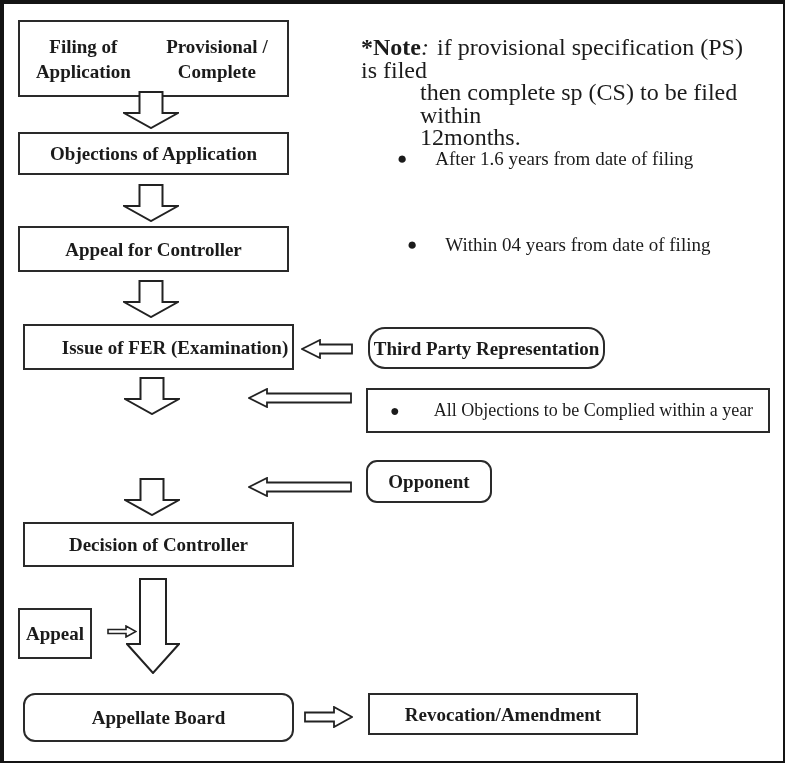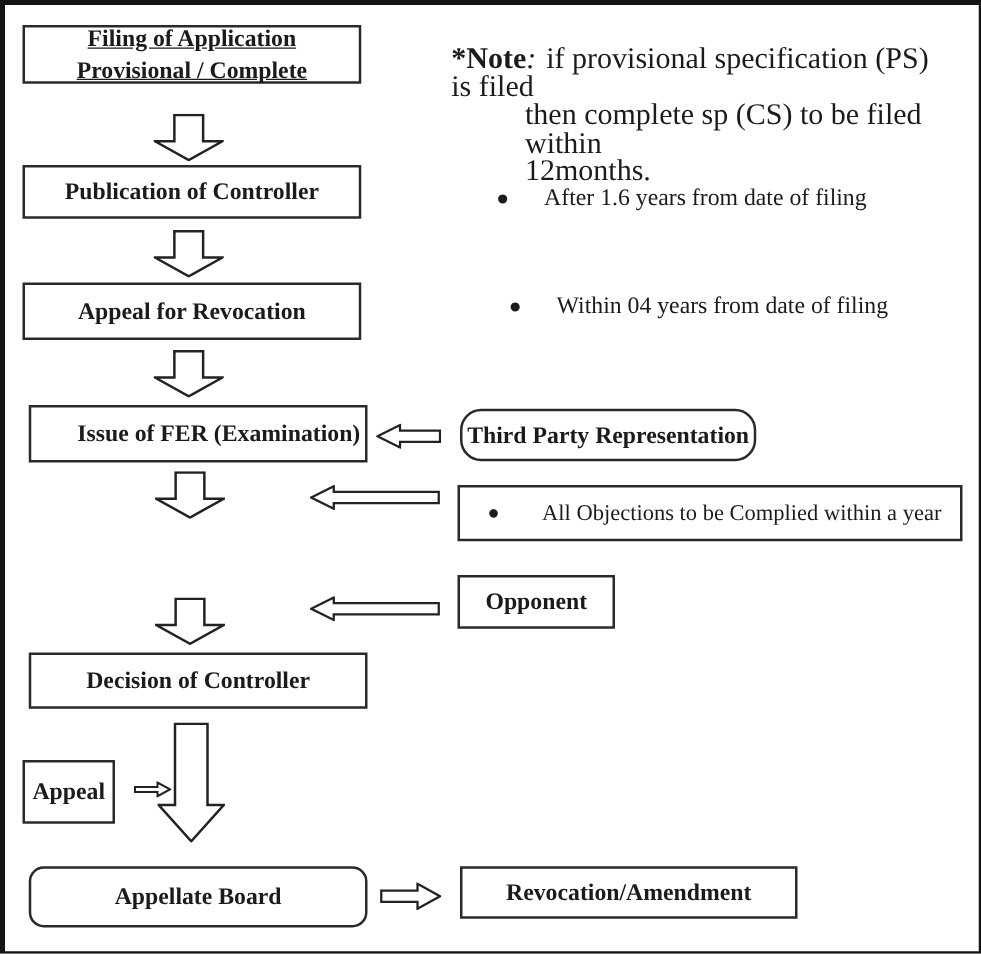--- a/index.html
+++ b/index.html
@@ -18,33 +18,33 @@
   .arr svg{display:block;}
   .note{position:absolute;left:361px;top:36px;width:395px;font-size:24px;line-height:22.5px;}
   .note .indent{margin-left:59px;}
   .note b{font-weight:bold;}
   .note i{font-style:italic;margin-right:8px;}
   .bullet-row{position:absolute;display:flex;align-items:center;font-size:19px;}
   .bullet-row .dot{font-size:17px;margin-right:28px;}
   #b1{left:397px;top:148px;}
   #b2{left:407px;top:234px;}
   
-  #box-filing{left:18px;top:20px;width:271px;height:47px;flex-direction:column;text-decoration:underline;}
+  #box-filing{left:18px;top:20px;width:271px;height:77px;flex-direction:row;}
   #box-publication{left:18px;top:132px;width:271px;height:43px;}
   #box-appeal-exam{left:18px;top:226px;width:271px;height:46px;}
   #box-fer{left:23px;top:324px;width:271px;height:46px;padding-left:33px;}
   #box-grant{left:23px;top:419px;width:271px;height:53px;}
   #box-decision{left:23px;top:522px;width:271px;height:45px;}
   #box-appeal{left:18px;top:608px;width:74px;height:51px;}
   #box-appellate{left:23px;top:693px;width:271px;height:49px;border-radius:12px;}
   
   #box-third-party{left:368px;top:327px;width:237px;height:42px;border-radius:17px;}
   #box-objections{left:366px;top:388px;width:404px;height:45px;font-weight:normal;font-size:18px;justify-content:flex-start;}
   #box-objections .dot{margin-left:22px;margin-right:34px;font-size:16px;}
-  #box-opponent{left:366px;top:460px;width:126px;height:43px;}
+  #box-opponent{left:366px;top:460px;width:126px;height:43px;border-radius:11px;}
   #box-revocation{left:368px;top:693px;width:270px;height:42px;}
   
   #a1{left:123px;top:91px;}
   #a2{left:123px;top:184px;}
   #a3{left:123px;top:280px;}
   #a4{left:124px;top:377px;}
   #a5{left:124px;top:478px;}
   #abig{left:126px;top:578px;}
   #la1{left:301px;top:339px;}
   #la2{left:248px;top:388px;}
@@ -56,24 +56,24 @@
 <body>
 
 <div class="stage">
   <div class="frame"></div>
 
   <div class="fbox" id="box-filing">
     <span>Filing of Application</span>
     <span>Provisional / Complete</span>
   </div>
   <div class="fbox" id="box-publication">
-    <span>Publication of Controller</span>
+    <span>Objections of Application</span>
   </div>
   <div class="fbox" id="box-appeal-exam">
-    <span>Appeal for Revocation</span>
+    <span>Appeal for Controller</span>
   </div>
   <div class="fbox" id="box-fer">
     <span>Issue of FER (Examination)</span>
   </div>
   <div class="fbox" id="box-decision">
     <span>Decision of Controller</span>
   </div>
   <div class="fbox" id="box-appeal">
     <span>Appeal</span>
   </div>

